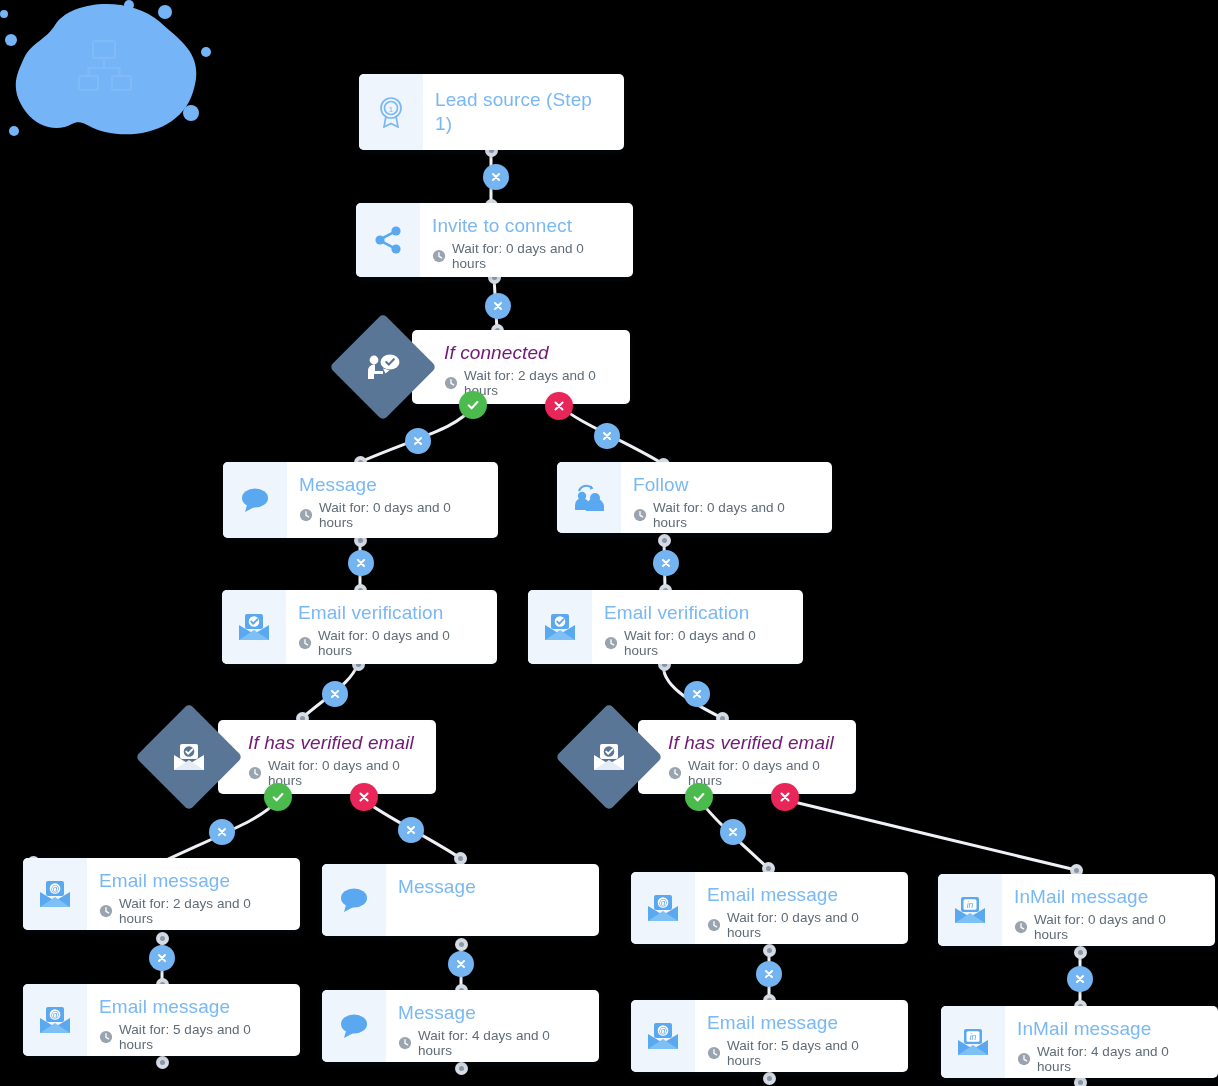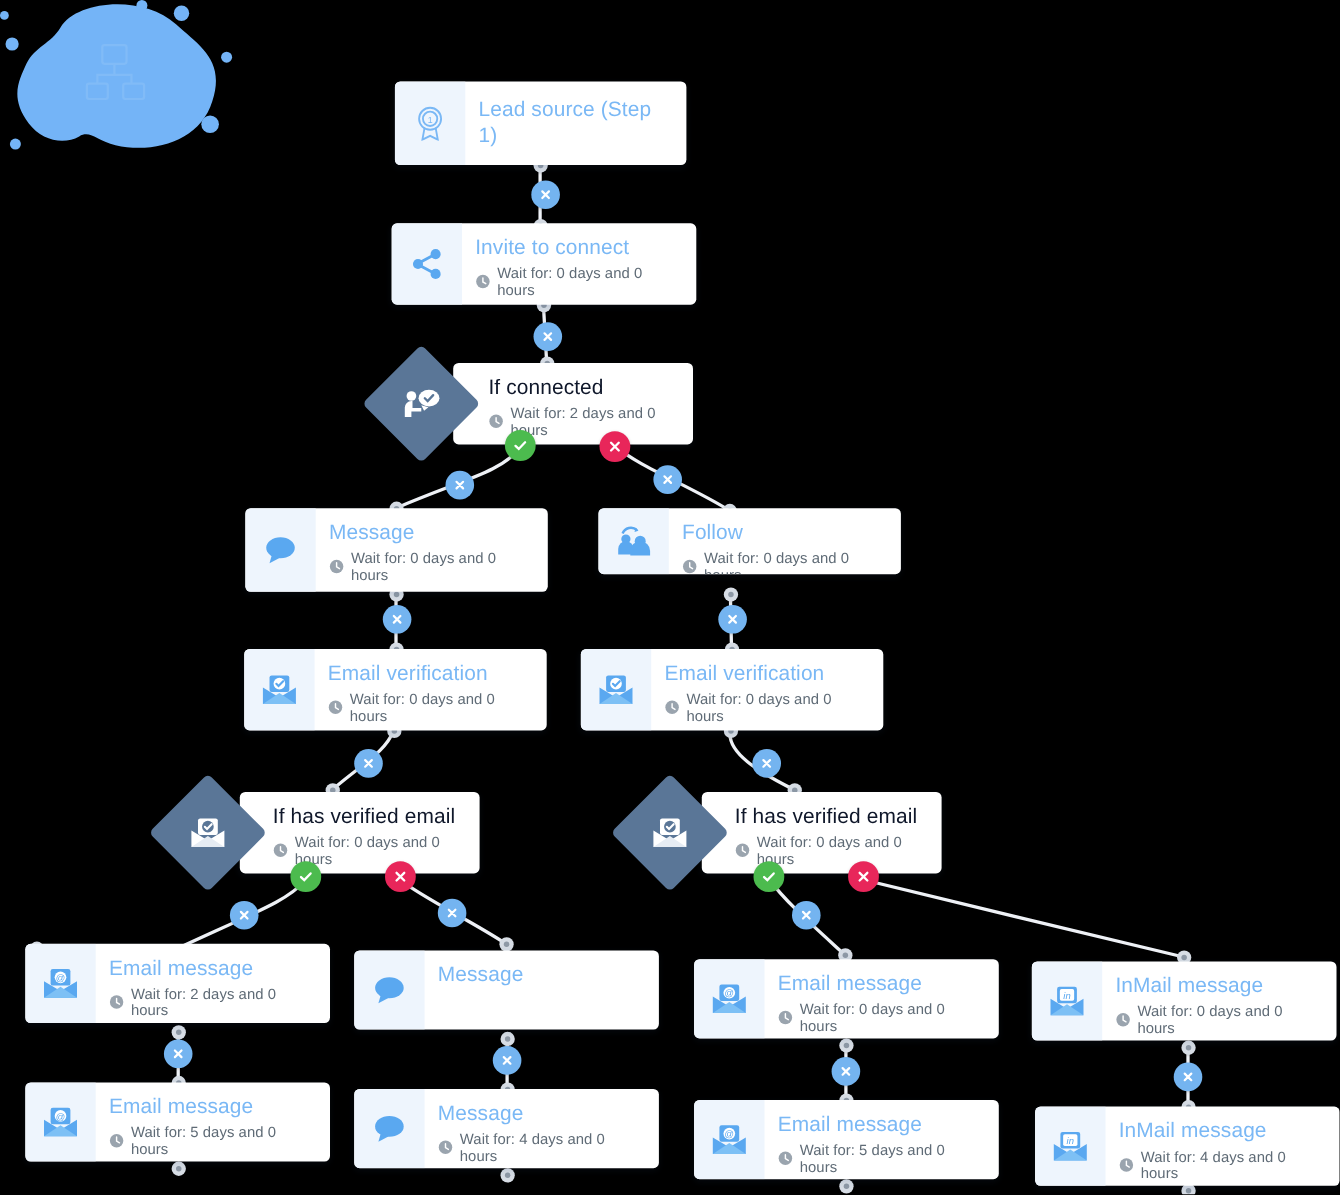--- a/index.html
+++ b/index.html
@@ -14,21 +14,21 @@
   .edge{fill:none;stroke:#eef1f6;stroke-width:3;stroke-linecap:round;}
 
   
   .node{position:absolute;display:flex;background:#fff;border-radius:5px;
         box-shadow:0 2px 7px rgba(40,70,110,.13);overflow:hidden;}
   .node .ic{width:64px;flex:0 0 64px;background:#eef5fd;display:flex;
             align-items:center;justify-content:center;}
   .node .bd{flex:1;padding:11px 14px 11px 12px;display:flex;flex-direction:column;
             justify-content:space-between;}
   .ttl{font-size:19px;line-height:1.25;color:#7ab8f5;letter-spacing:.1px;}
-  .node.cond .ttl{color:#0f172a;}
+  .node.cond .ttl{color:#701a75;font-style:italic;}
   .sub{display:flex;align-items:center;gap:6px;margin-top:3px;
        font-size:13.5px;color:#5f6b76;letter-spacing:.05px;}
   .clk{flex:0 0 14px;width:14px;height:14px;}
   .node.single .bd{justify-content:center;}
 
   
   .diamond{position:absolute;width:76px;height:76px;background:#5a7697;
            transform:rotate(45deg);border-radius:5px;
            display:flex;align-items:center;justify-content:center;}
   .diamond>span{transform:rotate(-45deg);display:flex;}
@@ -207,21 +207,21 @@
       <div class="sub">
         <svg class="clk" viewBox="0 0 16 16">
           <circle cx="8" cy="8" r="7" fill="#9aa4ae"></circle>
             <path d="M8 4.2v4.2l3 1.8" stroke="#fff" stroke-width="1.5" fill="none" stroke-linecap="round"></path>
         </svg>
         <span>Wait for: 0 days and 0 hours</span>
       </div>
     </div>
   </div>
 
-  <div class="node" style="left:544px;top:462px;width:275px;height:60px">
+  <div class="node" style="left:557px;top:462px;width:275px;height:71px">
     <div class="ic">
       <svg width="32" height="28" viewBox="0 0 32 28" fill="#5aa8f0">
         <circle cx="9" cy="12" r="4.2"></circle>
           <path d="M2 26 v-5 a7 7 0 0 1 14 0 v5 z"></path>
         <circle cx="22" cy="14" r="5"></circle>
           <path d="M13 27 v-4 a9 9 0 0 1 18 0 v4 z"></path>
         <path d="M6 7 a8 8 0 0 1 13-3" stroke="#5aa8f0" stroke-width="2.2" fill="none"></path>
         <path d="M18 1.5 l2.4 3 l-3.6 1.2 z"></path>
       </svg>
     </div>

